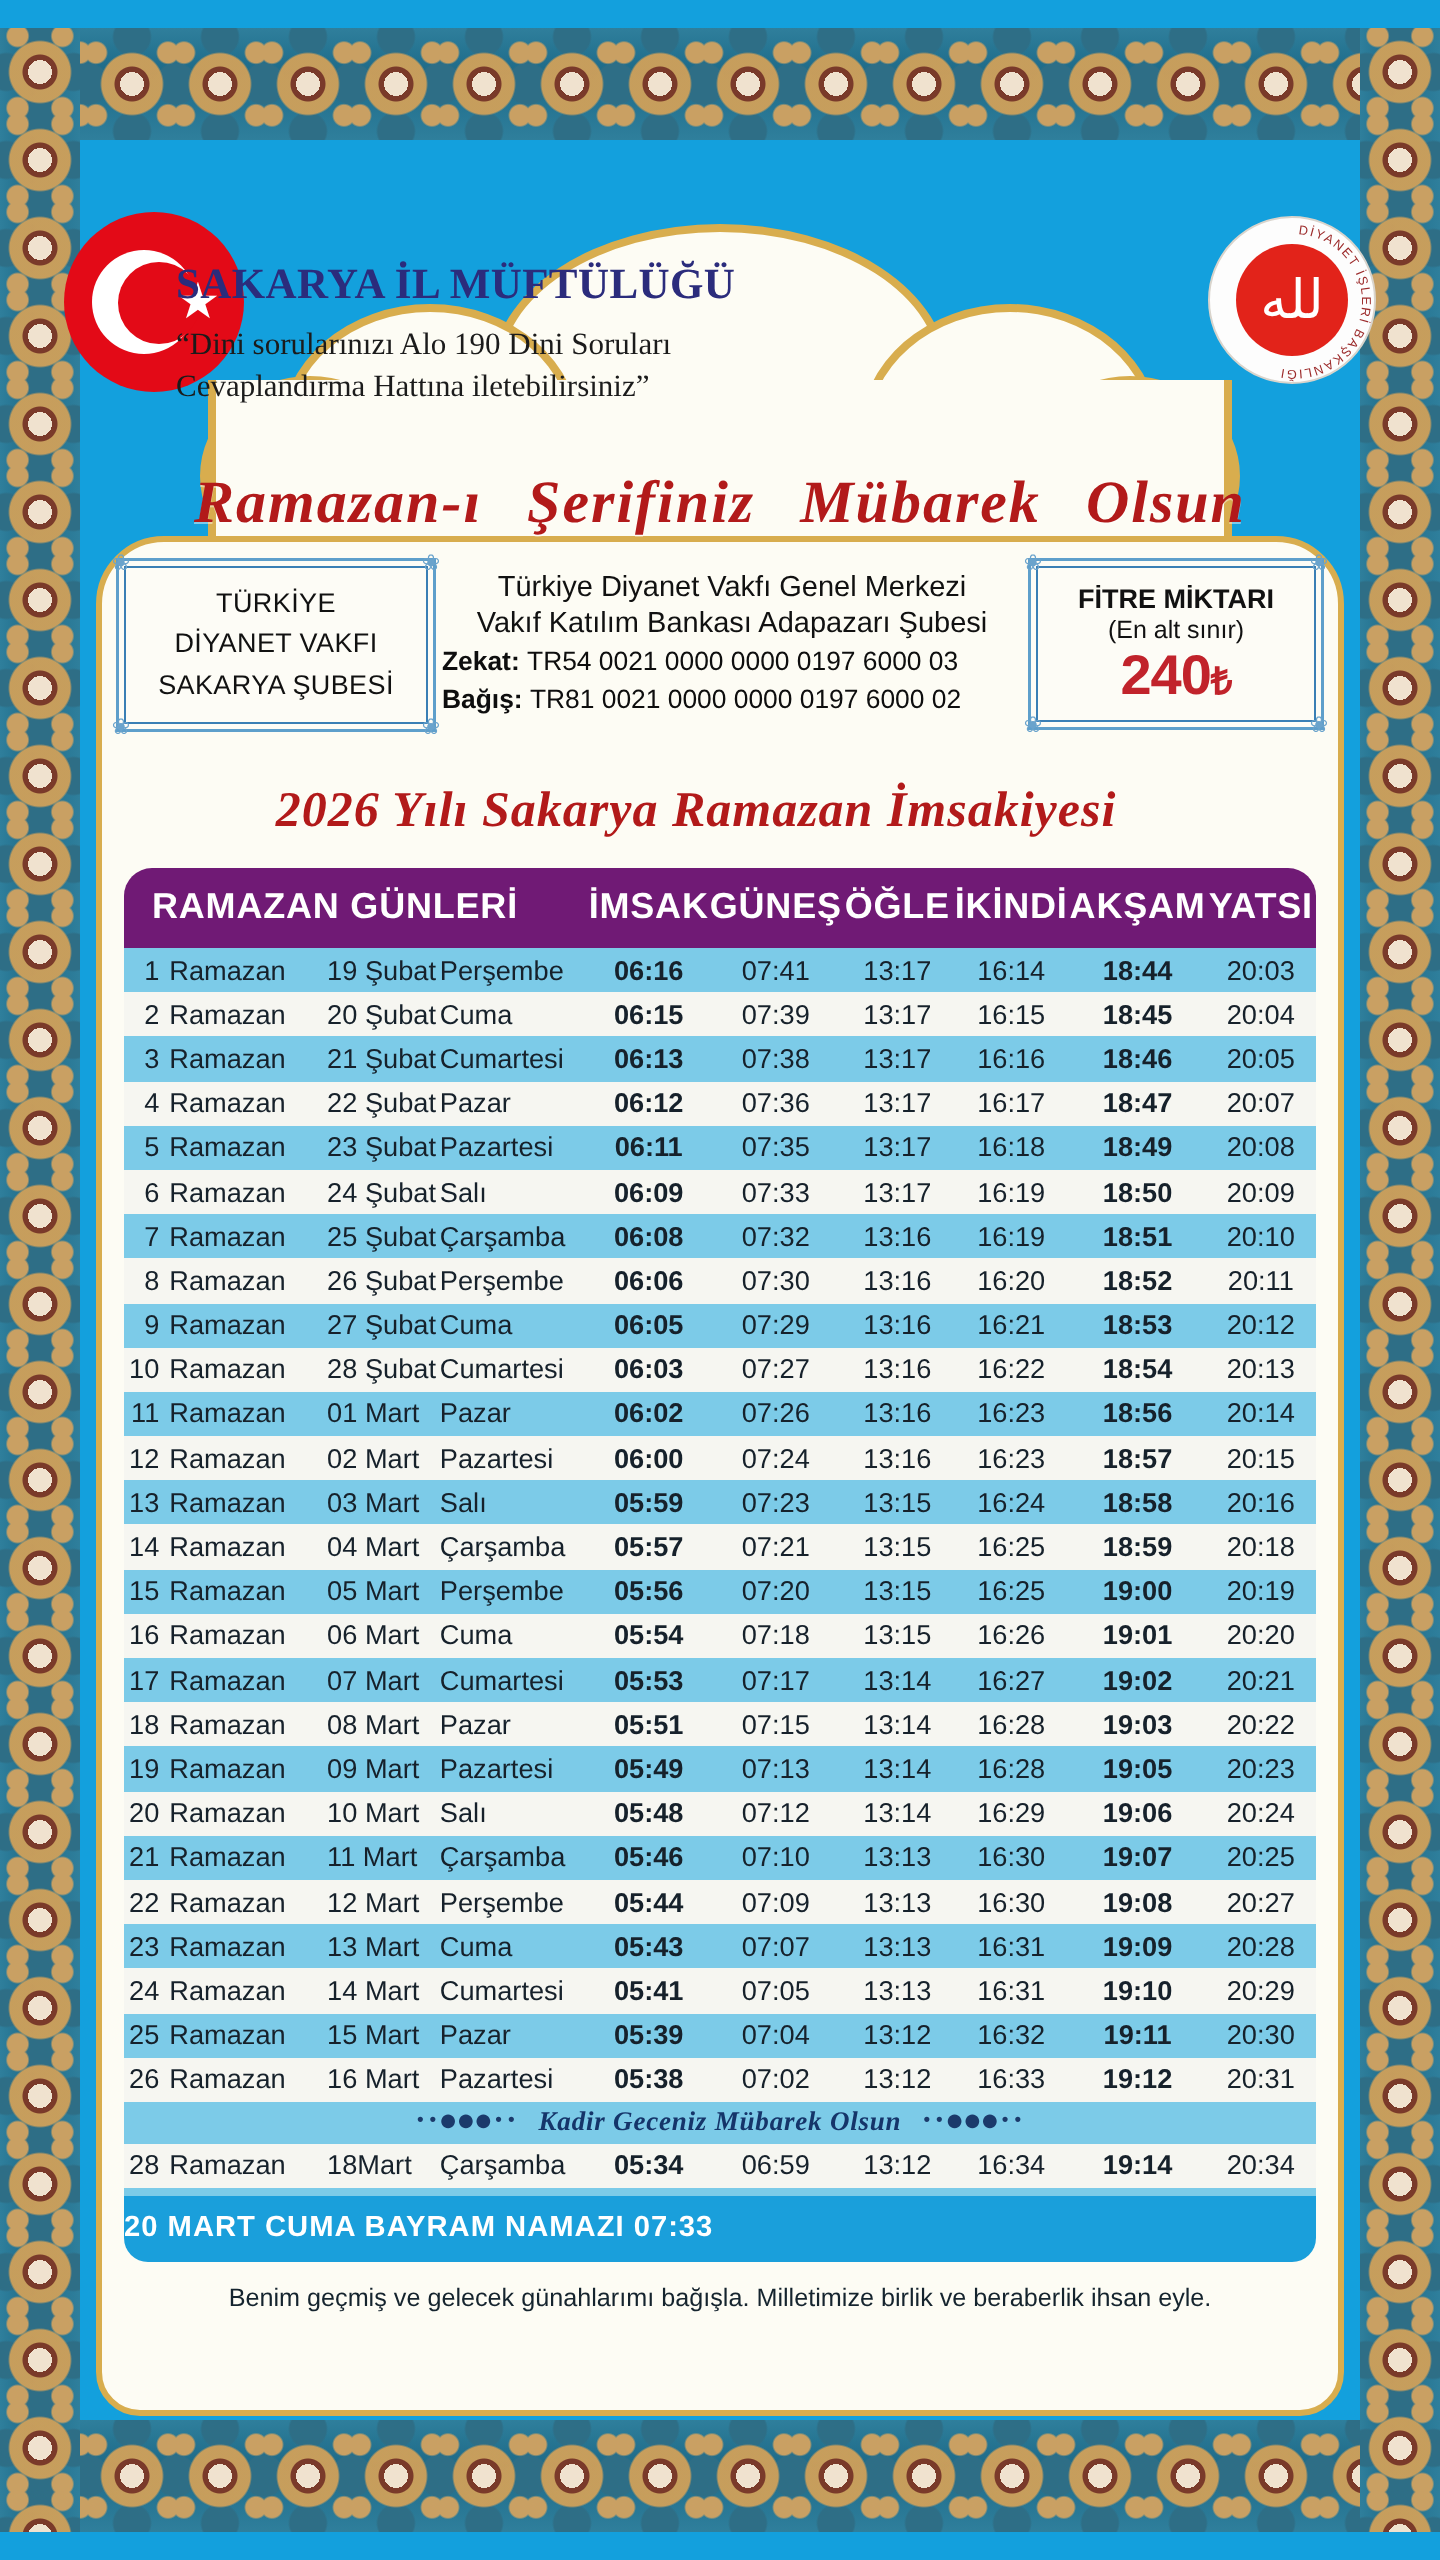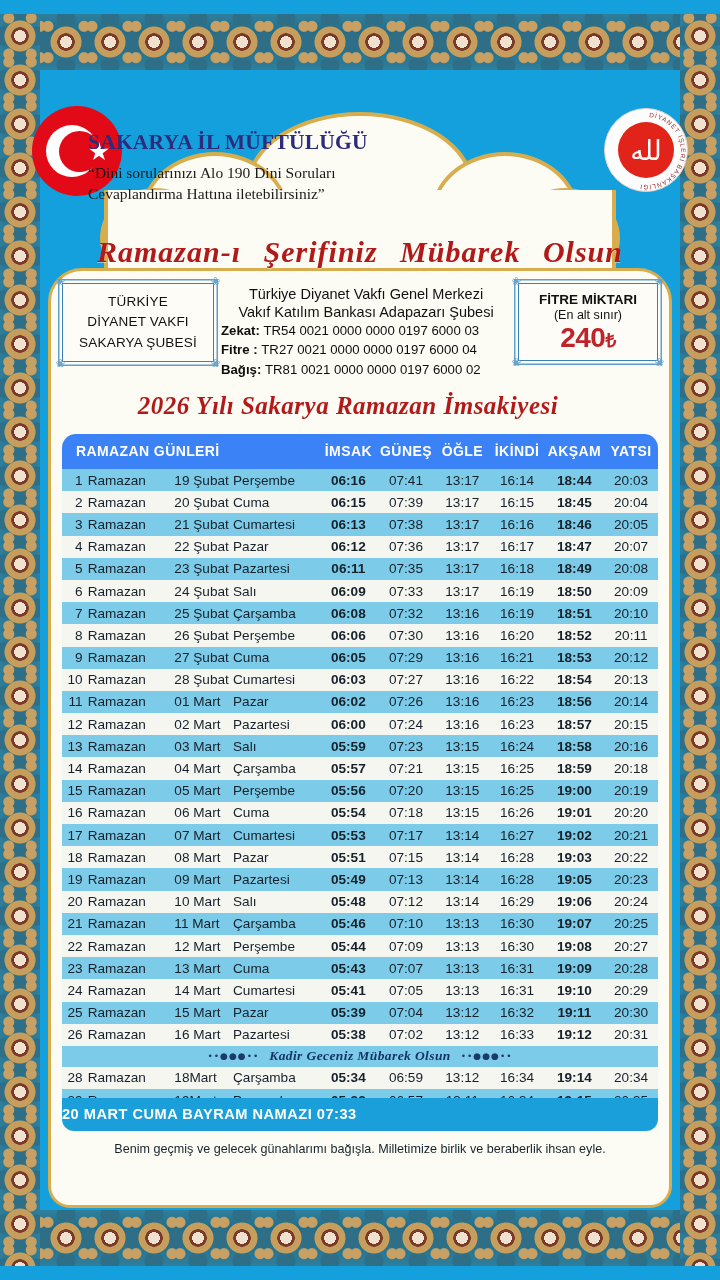--- a/index.html
+++ b/index.html
@@ -201,22 +201,22 @@
     font-style: italic; font-weight: bold;
     font-size: 25px; color: #b21a1a; letter-spacing: .5px;
   }
 
   #table-wrap {
     position: absolute; left: 62px; top: 434px; width: 596px; z-index: 8;
     border-radius: 14px 14px 12px 12px; overflow: hidden;
   }
   table { width: 596px; border-collapse: collapse; }
   thead th {
-    background: #3b82f6; color: #ffffff;
-    font-size: 14px; font-weight: bold; letter-spacing: .4px;
+    background: #701a75; color: #ffffff;
+    font-size: 18px; font-weight: bold; letter-spacing: .4px;
     padding: 9px 0 10px 0; text-align: center; white-space: nowrap;
   }
   thead th.days-head { text-align: left; padding-left: 14px; }
 
   tbody td {
     font-size: 13.6px; color: #16212b; padding: 3.6px 0;
     text-align: center; white-space: nowrap;
   }
   tbody tr.odd  td { background: #7ccbe8; }
   tbody tr.even td { background: #f6f6f1; }
@@ -331,21 +331,20 @@
       <div class="line">TÜRKİYE</div>
       <div class="line">DİYANET VAKFI</div>
       <div class="line">SAKARYA ŞUBESİ</div>
     </div>
 
     <div id="bank-block">
       <div class="b-head">Türkiye Diyanet Vakfı Genel Merkezi</div>
       <div class="b-head">Vakıf Katılım Bankası Adapazarı Şubesi</div>
       <div id="bank-rows">
           <div class="b-row"><b>Zekat: </b><span>TR54 0021 0000 0000 0197 6000 03</span></div>
-          <div class="b-row"><b>Fitre  : </b><span>TR27 0021 0000 0000 0197 6000 04</span></div>
           <div class="b-row"><b>Bağış: </b><span>TR81 0021 0000 0000 0197 6000 02</span></div>
         </div>
     </div>
 
     <div class="fancy-box" id="fitre-box">
       <span class="corner c-tl">❀</span>
       <span class="corner c-tr">❀</span>
       <span class="corner c-bl">❀</span>
       <span class="corner c-br">❀</span>
       <div class="f-title">FİTRE MİKTARI</div>

